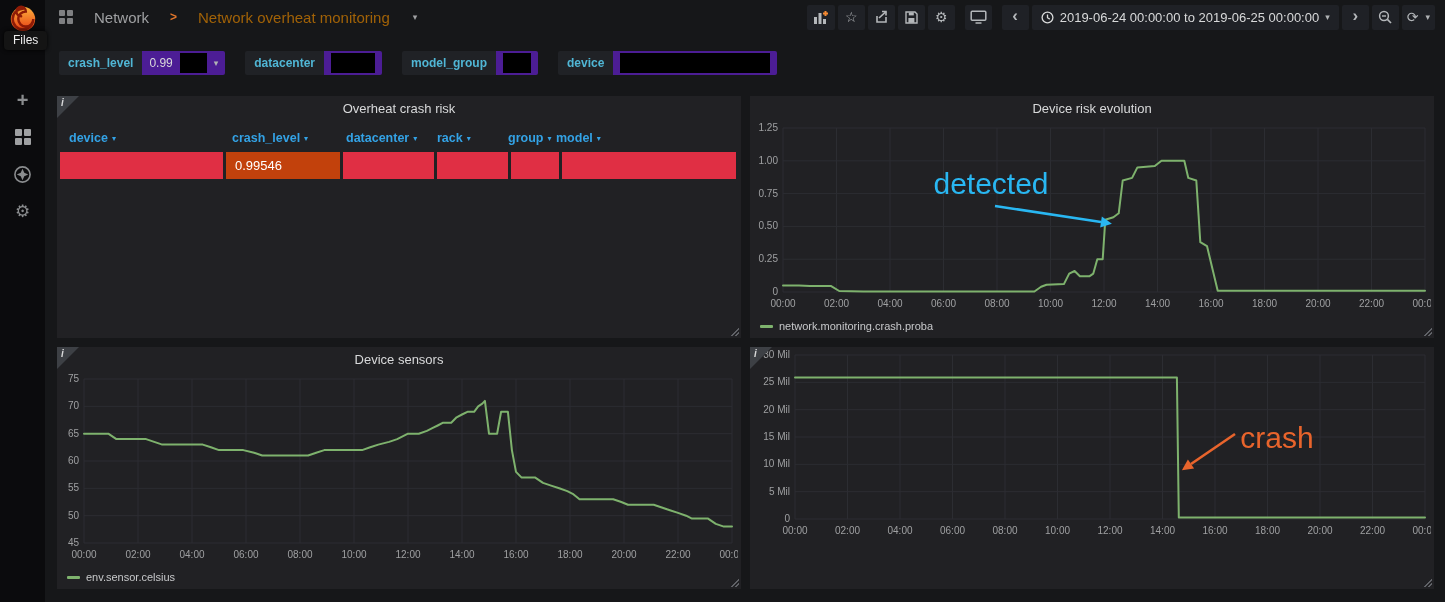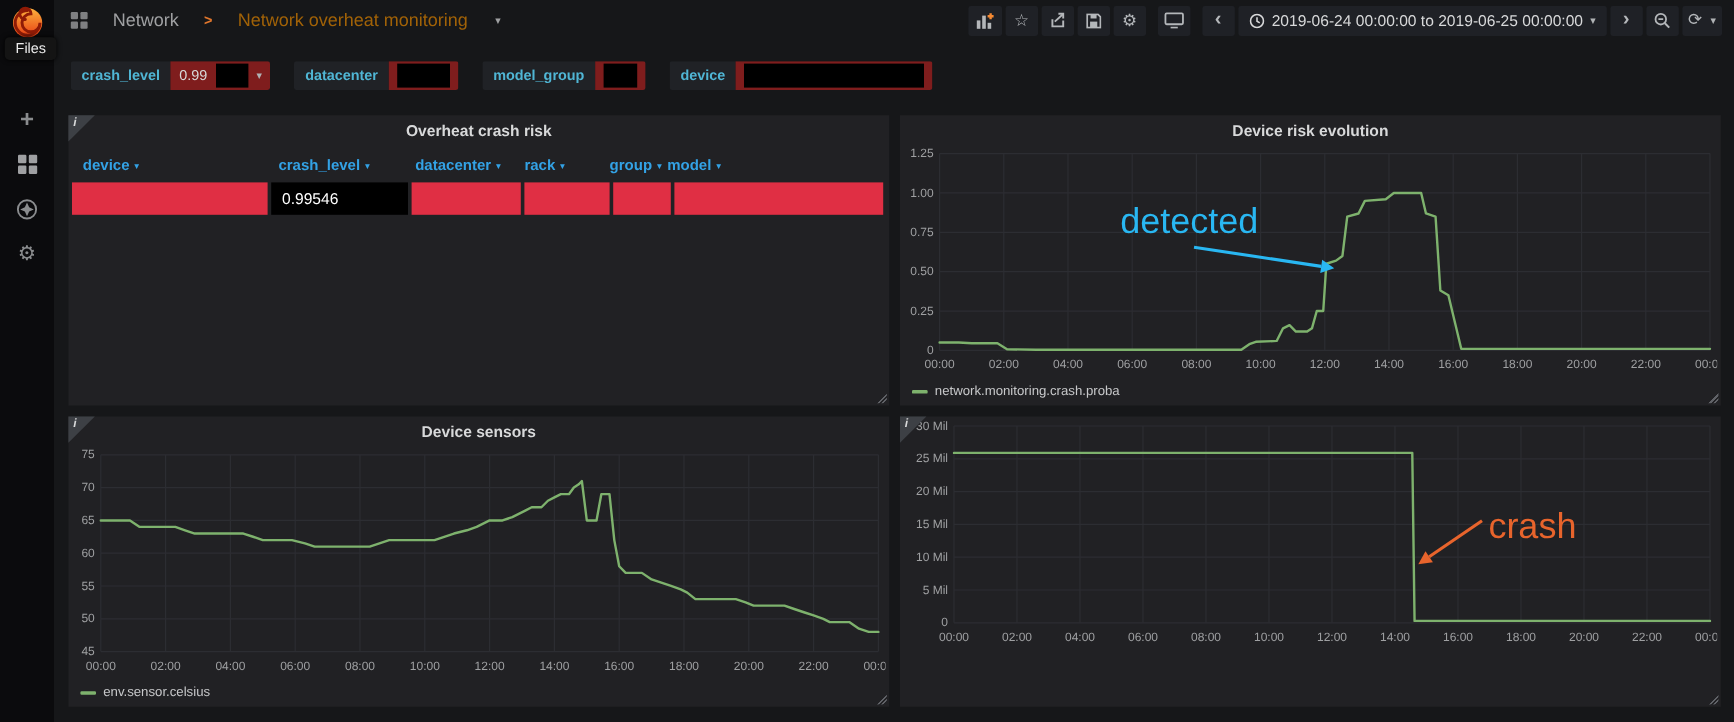--- a/index.html
+++ b/index.html
@@ -51,32 +51,32 @@
   .star-glyph { font-size:14px; }
 
   
   .submenu { display:flex; gap:20px; padding:17px 0 0 14px; height:58px; }
   .var { display:flex; height:24px; font-size:12px; border-radius:2px; overflow:hidden; }
   .var-label {
     background:#202226; color:#50b6d5; font-weight:bold;
     display:flex; align-items:center; padding:0 9px;
   }
   .var-value {
-    background:#7f1d1d; display:flex; align-items:center; gap:7px;
+    background:#4c1d95; display:flex; align-items:center; gap:7px;
     padding:0 7px; color:#d8d9da; cursor:pointer;
   }
   .redact { background:#000; height:20px; display:inline-block; }
   .var-caret { color:#b0b3b5; font-size:9px; }
 
   
   .dashboard { padding:4px 11px 0 12px; display:grid; grid-template-columns:684px 684px; grid-template-rows:242px 242px; gap:9px; }
   .panel { background:#212124; position:relative; }
   .panel-header {
     height:24px; display:flex; align-items:center; justify-content:center;
-    font-size:13px; font-weight:bold; color:#d8d9da; cursor:move;
+    font-size:13px; font-weight:normal; color:#d8d9da; cursor:move;
   }
   .info-corner { position:absolute; top:0; left:0; width:22px; height:22px; cursor:pointer; z-index:2; }
   .info-corner::before { content:""; position:absolute; top:0; left:0;
     border-top:22px solid #3d4045; border-right:22px solid transparent; }
   .info-corner span { position:absolute; top:1px; left:4px; font-size:10px; font-style:italic; font-weight:bold; color:#d8d9da; }
   .resize-handle { position:absolute; right:2px; bottom:2px; width:9px; height:9px; cursor:se-resize;
     background:linear-gradient(135deg, transparent 55%, #606267 55%, #606267 65%, transparent 65%, transparent 75%, #606267 75%, #606267 85%, transparent 85%); }
 
   
   .gtable { margin:6px 3px 0; }
@@ -282,21 +282,21 @@
                 <span>group</span>
                 <span class="hcaret">▾</span>
               </div>
             <div class="th c6">
                 <span>model</span>
                 <span class="hcaret">▾</span>
               </div>
           </div>
           <div class="trow">
             <div class="td c1" style="background: rgb(224, 47, 68);"></div>
-            <div class="td c2" style="background: #000000;">0.99546</div>
+            <div class="td c2" style="background: #c2410c;">0.99546</div>
             <div class="td c3" style="background: rgb(224, 47, 68);"></div>
             <div class="td c4" style="background: rgb(224, 47, 68);"></div>
             <div class="td c5" style="background: rgb(224, 47, 68);"></div>
             <div class="td c6" style="background: rgb(224, 47, 68);"></div>
           </div>
         </div>
         <div class="resize-handle"></div>
       </div>
 
       <div class="panel">

